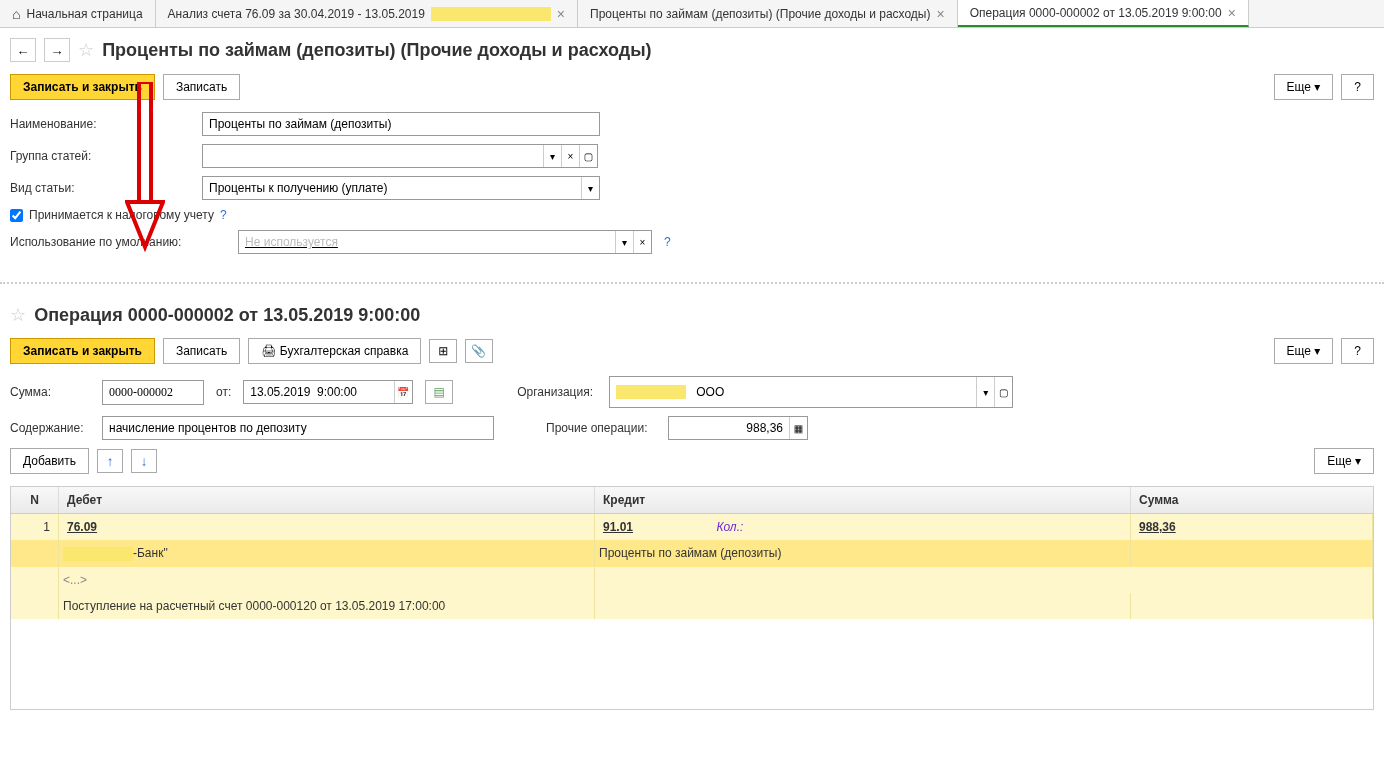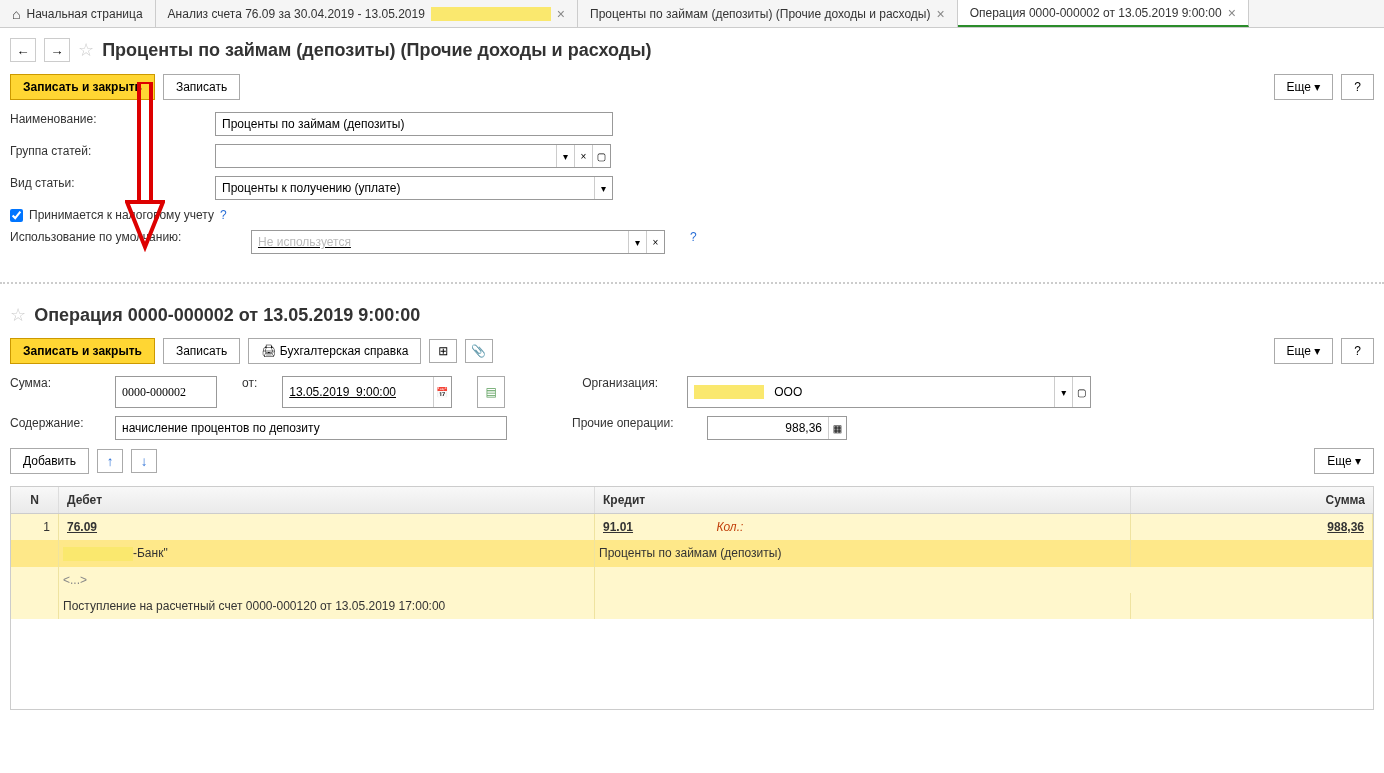--- a/index.html
+++ b/index.html
@@ -13,42 +13,42 @@
 .pane { padding: 10px; }
 .hdr-row { display: flex; align-items: center; gap: 8px; margin-bottom: 12px; }
 .nav-btn { width: 26px; height: 24px; border: 1px solid #ccc; background: #fff; cursor: pointer; display: flex; align-items: center; justify-content: center; }
 .star-icon { color: #ccc; font-size: 18px; }
 .pane-title { font-size: 18px; font-weight: bold; }
 .toolbar { display: flex; align-items: center; gap: 8px; margin-bottom: 12px; }
 .btn { padding: 5px 12px; border: 1px solid #aaa; background: #fff; cursor: pointer; font-size: 12px; }
 .btn.yellow { background: #ffd633; border-color: #cc9900; font-weight: bold; }
 .btn.icon { width: 28px; padding: 4px; }
 .spacer { flex: 1; }
-.form-row { display: flex; gap: 25px; margin-bottom: 8px; }
+.form-row { display: flex; align-items: center; gap: 12px; margin-bottom: 8px; }
 .form-label { width: 180px; }
 .input-wrap { display: inline-flex; align-items: stretch; border: 1px solid #999; background: #fff; }
 .input { border: none; padding: 4px 6px; font-size: 12px; outline: none; }
 .input-btn { width: 18px; border: none; border-left: 1px solid #ccc; background: #fff; cursor: pointer; font-size: 10px; display: flex; align-items: center; justify-content: center; }
 .checkbox-row { display: flex; align-items: center; gap: 6px; margin-bottom: 8px; }
 .help-link { color: #2a6fd6; cursor: pointer; }
 .divider { border: none; border-top: 2px dotted #ccc; margin: 10px 0; }
 .red-arrow { position: absolute; left: 125px; top: 82px; pointer-events: none; }
 .table { border: 1px solid #ccc; margin-top: 6px; }
 .thead { display: flex; background: linear-gradient(#f8f8f8,#eaeaea); border-bottom: 1px solid #ccc; font-weight: bold; }
 .th, .td { padding: 6px 8px; }
 .col-n { width: 48px; text-align: center; border-right: 1px solid #ddd; }
 .col-debit { width: 536px; border-right: 1px solid #ddd; }
 .col-credit { width: 536px; border-right: 1px solid #ddd; }
-.col-sum { flex: 1; text-align: right; }
+.col-sum { flex: 1; text-align: left; }
 .trow { display: flex; background: #fff7cc; }
 .trow.sel { background: #fee889; }
 .trow .td { border-right: 1px solid #efe3a0; }
 .sub-indent { padding-left: 4px; }
 .bold { font-weight: bold; text-decoration: underline; }
-.italic { font-style: italic; color: #c2410c; }
+.italic { font-style: italic; color: #6d28d9; }
 .muted { color: #888; }
 .placeholder::placeholder { color: #bbb; }
 .org-box { background: #fae86e; display: inline-block; width: 70px; height: 14px; vertical-align: middle; }
 .move-btn { width: 26px; height: 24px; border: 1px solid #aaa; background: #fff; display: flex; align-items: center; justify-content: center; cursor: pointer; }
 </style>
 </head>
 <body>
 
 <div class="tabs">
   <div class="tab">
@@ -144,21 +144,21 @@
     <button class="btn">?</button>
   </div>
 
   <div class="form-row">
     <span style="width:80px">Сумма:</span>
     <div class="input-wrap">
         <input class="input" style="width: 100px; font-family: Liberation Serif, serif;" value="0000-000002">
       </div>
     <span>от:</span>
     <div class="input-wrap">
-      <input class="input" style="width: 150px; text-decoration: underline;" value="13.05.2019  9:00:00">
+      <input class="input" style="width: 150px;" value="13.05.2019  9:00:00">
       <button class="input-btn">📅</button>
     </div>
     <button class="btn icon" style="color:#5a9e5a">▤</button>
     <span style="width:80px;margin-left:52px">Организация:</span>
     <div class="input-wrap">
       <div style="padding:4px 6px;display:flex;align-items:center;gap:4px">
           <span class="org-box"></span>
       <input class="input" style="width: 280px; border: none;" value="ООО">
         </div>
       <button class="input-btn">▾</button>

